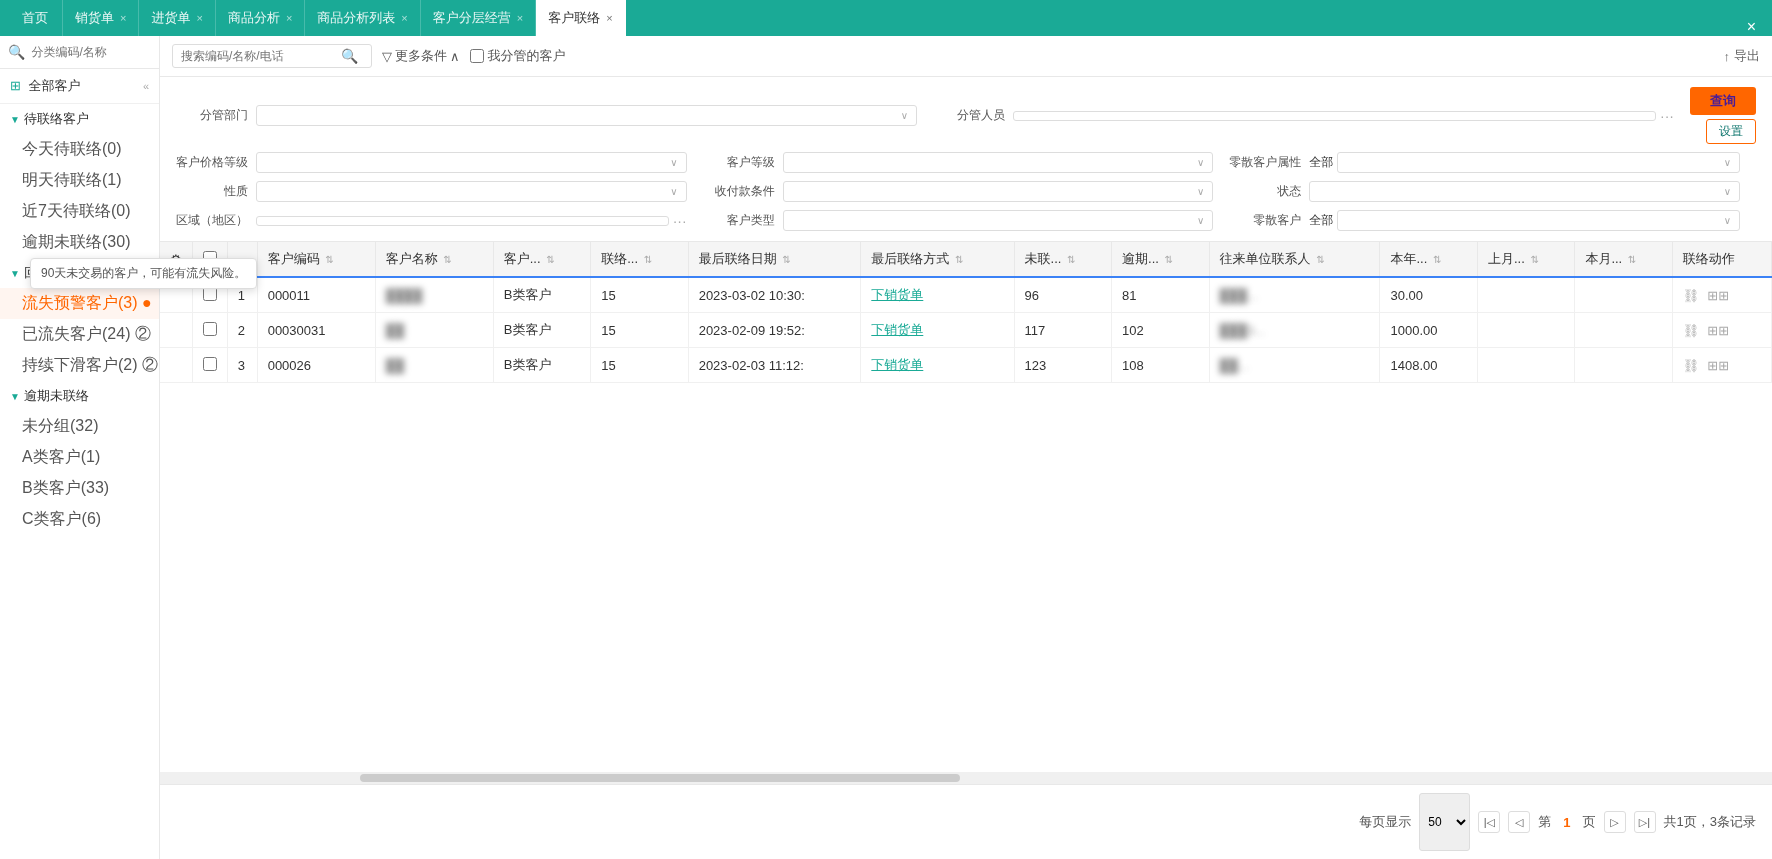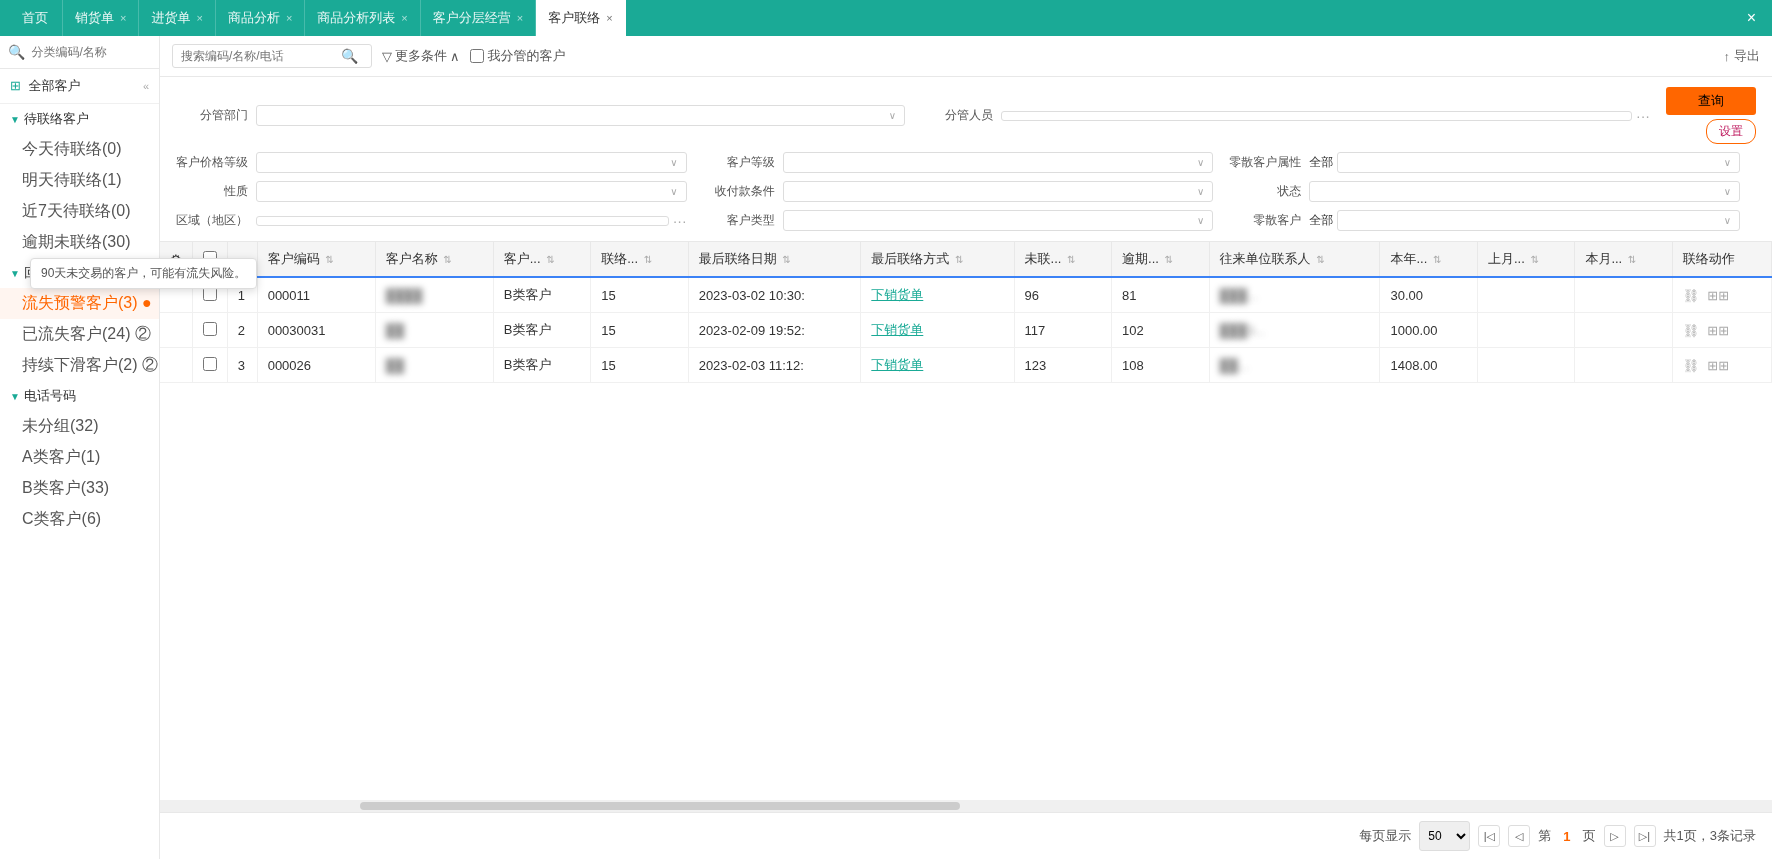--- a/index.html
+++ b/index.html
@@ -2,21 +2,21 @@
 <html><head>
   <meta charset="utf-8">
   <style>
     * { box-sizing: border-box; margin: 0; padding: 0; font-family: 'Microsoft YaHei', Arial, sans-serif; font-size: 13px; }
     body { background: #f5f5f5; overflow: hidden; }
 
     
     .top-nav {
       background: #1aaa96;
       display: flex;
-      align-items: center;
+      align-items: flex-end;
       height: 36px;
       padding: 0 8px;
       color: white;
     }
     .nav-tab {
       display: inline-flex;
       align-items: center;
       padding: 16px 12px;
       height: 36px;
       cursor: pointer;
@@ -240,32 +240,33 @@
     }
     .action-buttons {
       display: flex;
       flex-direction: column;
       align-items: flex-end;
       gap: 4px;
       margin-left: auto;
     }
     .query-btn {
       background: #ff6600;
-      color: #000000;
+      color: #4c1d95;
       border: none;
       border-radius: 3px;
-      padding: 5px 32px;
+      padding: 5px 20px;
       cursor: pointer;
       font-size: 13px;
+      font-weight: bold;
     }
     .settings-btn {
       background: white;
-      color: #be185d;
+      color: #0f766e;
       border: 1px solid #ff6600;
-      border-radius: 11px;
+      border-radius: 3px;
       padding: 3px 12px;
       cursor: pointer;
       font-size: 12px;
     }
 
     
     .table-container {
       flex: 1;
       overflow: auto;
       background: white;
@@ -312,21 +313,21 @@
       padding: 8px 16px;
       border-top: 1px solid #e8e8e8;
       gap: 8px;
       background: white;
       font-size: 12px;
       color: #555;
     }
     .pagination select {
       border: 1px solid #ddd;
       border-radius: 3px;
-      padding: 6px 4px;
+      padding: 20px 4px;
       font-size: 12px;
     }
     .page-nav-btn {
       width: 22px;
       height: 22px;
       display: flex;
       align-items: center;
       justify-content: center;
       border: 1px solid #ddd;
       border-radius: 3px;
@@ -421,21 +422,21 @@
     <div class="sidebar-group-title">
       <span class="arrow">▼</span>
       <span>回购客户</span>
     </div>
     <div class="sidebar-item active">流失预警客户(3) ●</div>
     <div class="sidebar-item">已流失客户(24) ②</div>
     <div class="sidebar-item">持续下滑客户(2) ②</div>
 
     <div class="sidebar-group-title">
       <span class="arrow">▼</span>
-      <span>电话号码</span>
+      <span>逾期未联络</span>
     </div>
     <div class="sidebar-item">未分组(32)</div>
     <div class="sidebar-item">A类客户(1)</div>
     <div class="sidebar-item">B类客户(33)</div>
     <div class="sidebar-item">C类客户(6)</div>
   </div>
 
   <div class="tooltip-box">90天未交易的客户，可能有流失风险。</div>
 
   <div class="content">

